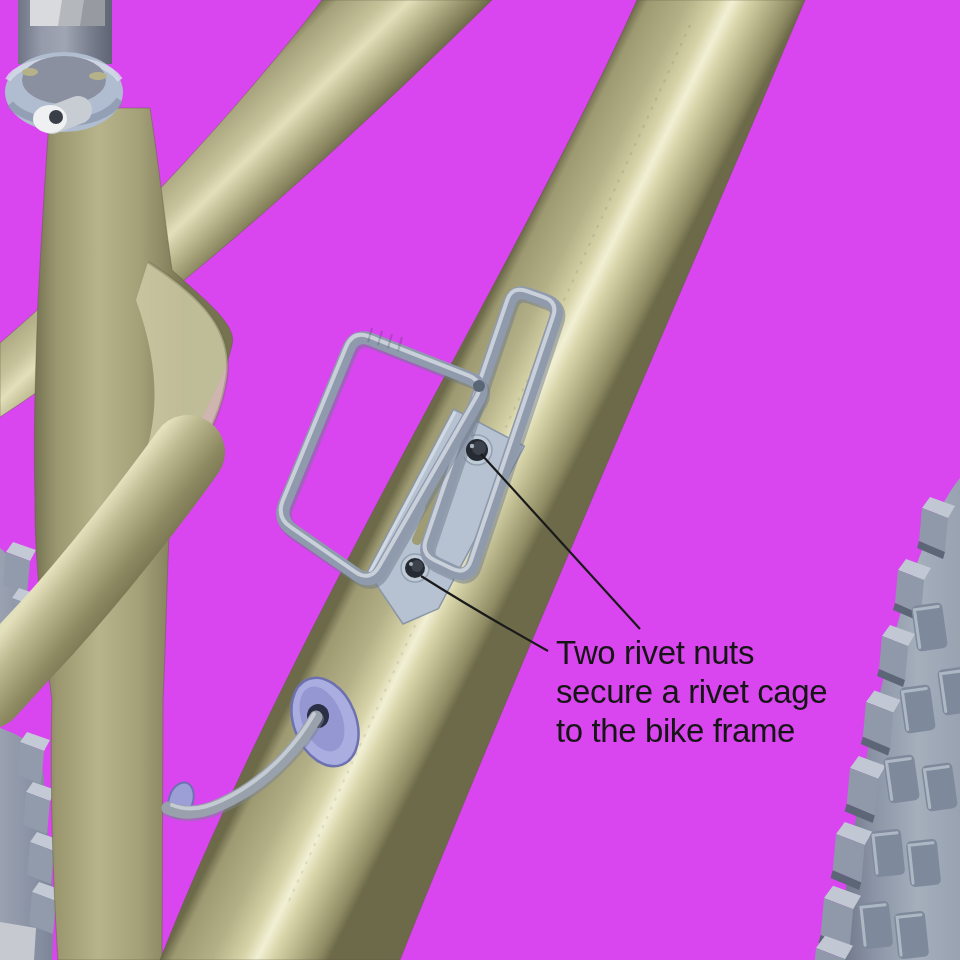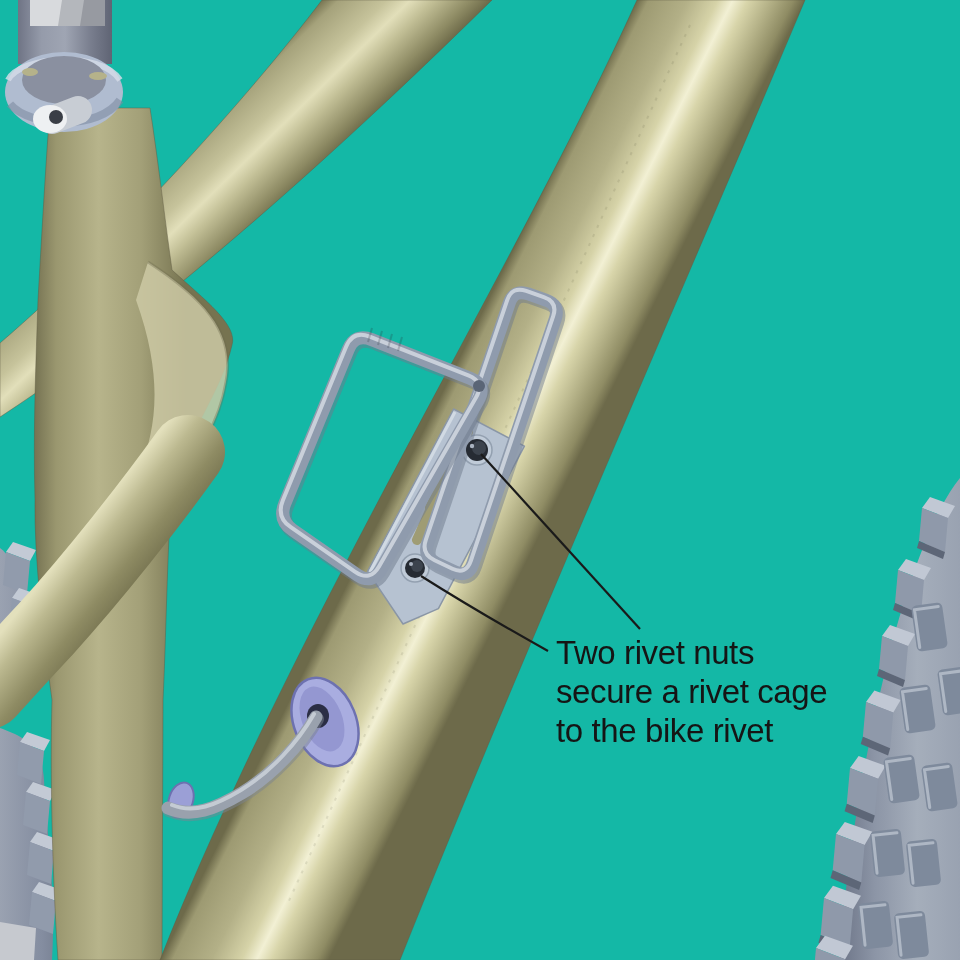--- a/index.html
+++ b/index.html
@@ -1,16 +1,16 @@
 <!DOCTYPE html>
 <html><head>
 <meta charset="utf-8">
 <style>
   html,body{margin:0;padding:0;background:#ffffff;}
-  .canvas{position:relative;width:960px;height:960px;background:#14b8a6;overflow:hidden;
+  .canvas{position:relative;width:960px;height:960px;background:#d946ef;overflow:hidden;
           font-family:"Liberation Sans", sans-serif;}
   .canvas svg{position:absolute;left:0;top:0;}
   .callout{position:absolute;left:556px;top:633px;font-size:33px;line-height:39px;
            letter-spacing:-0.4px;color:#151515;white-space:nowrap;}
   .callout span{display:block;}
 </style>
 </head>
 <body>
 
 <div class="canvas">
@@ -225,15 +225,15 @@
 
   <g stroke="#1a1a1a" stroke-width="2.2" fill="none">
     <path d="M481,454 L640,629"></path>
     <path d="M421,576 Q478,612 548,651"></path>
   </g>
 </svg>
 
 <div class="callout">
   <span>Two rivet nuts</span>
   <span>secure a rivet cage</span>
-  <span>to the bike rivet</span>
+  <span>to the bike frame</span>
 </div>
 </div>
 
 </body></html>

